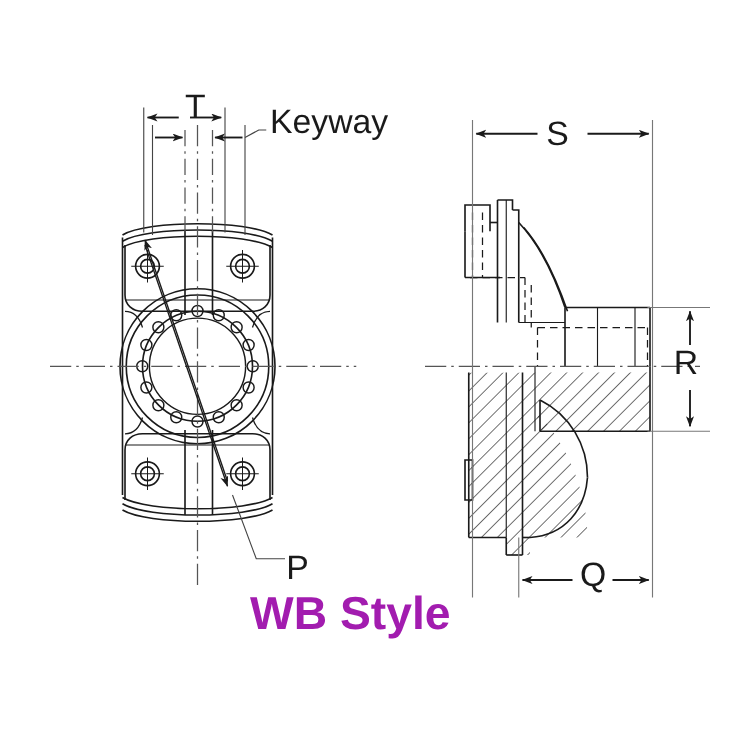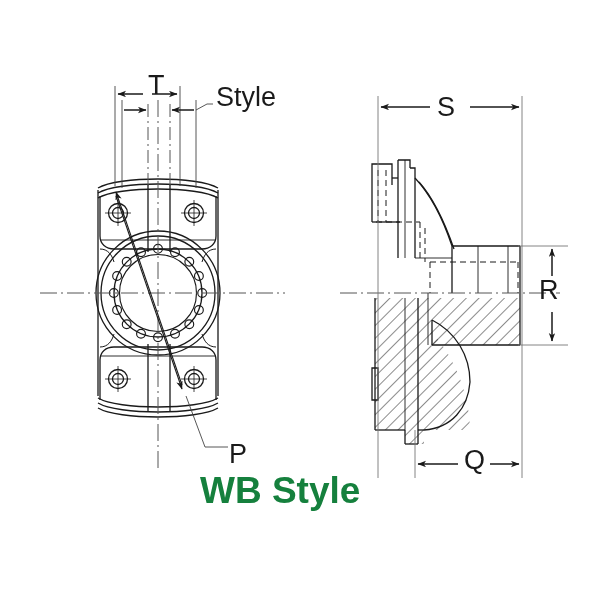--- a/index.html
+++ b/index.html
@@ -9,21 +9,21 @@
   #drawing{position:absolute;left:0;top:0;}
   .lbl{position:absolute;color:#1a1a1a;font-family:"Liberation Sans",sans-serif;
        white-space:nowrap;line-height:1;}
   #lbl-T{left:148px;top:72px;font-size:27px;}
   #lbl-keyway{left:216px;top:84px;font-size:27px;}
   #lbl-P{left:229px;top:441px;font-size:27px;}
   #lbl-S{left:437px;top:94px;font-size:27px;}
   #lbl-R{left:539px;top:277px;font-size:27px;}
   #lbl-Q{left:464px;top:447px;font-size:27px;}
   #title{position:absolute;left:200px;top:470px;font-size:37px;font-weight:bold;
-         color:#15803d;letter-spacing:0px;}
+         color:#a21caf;letter-spacing:0px;}
 </style>
 </head>
 <body>
 
 <div id="stage">
 
   <svg id="drawing" width="600" height="600" viewBox="0 0 600 600">
     <defs>
       <marker id="arr" markerWidth="9" markerHeight="9" refX="8" refY="3.2" orient="auto" markerUnits="userSpaceOnUse">
         <path d="M0,0 L8.5,3.2 L0,6.4 L2.2,3.2 z" fill="#1a1a1a"></path>
@@ -249,20 +249,20 @@
       <line x1="552" y1="312" x2="552" y2="341" marker-end="url(#arr)"></line>
     </g>
 
     <g stroke="#1a1a1a" stroke-width="1.5" fill="none">
       <line x1="458" y1="464" x2="418" y2="464" marker-end="url(#arr)"></line>
       <line x1="490" y1="464" x2="519" y2="464" marker-end="url(#arr)"></line>
     </g>
   </svg>
 
   <span class="lbl" id="lbl-T">T</span>
-  <span class="lbl" id="lbl-keyway">Style</span>
+  <span class="lbl" id="lbl-keyway">Keyway</span>
   <span class="lbl" id="lbl-P">P</span>
   <span class="lbl" id="lbl-S">S</span>
   <span class="lbl" id="lbl-R">R</span>
   <span class="lbl" id="lbl-Q">Q</span>
 
   <div id="title">WB Style</div>
 </div>
 
 </body></html>

